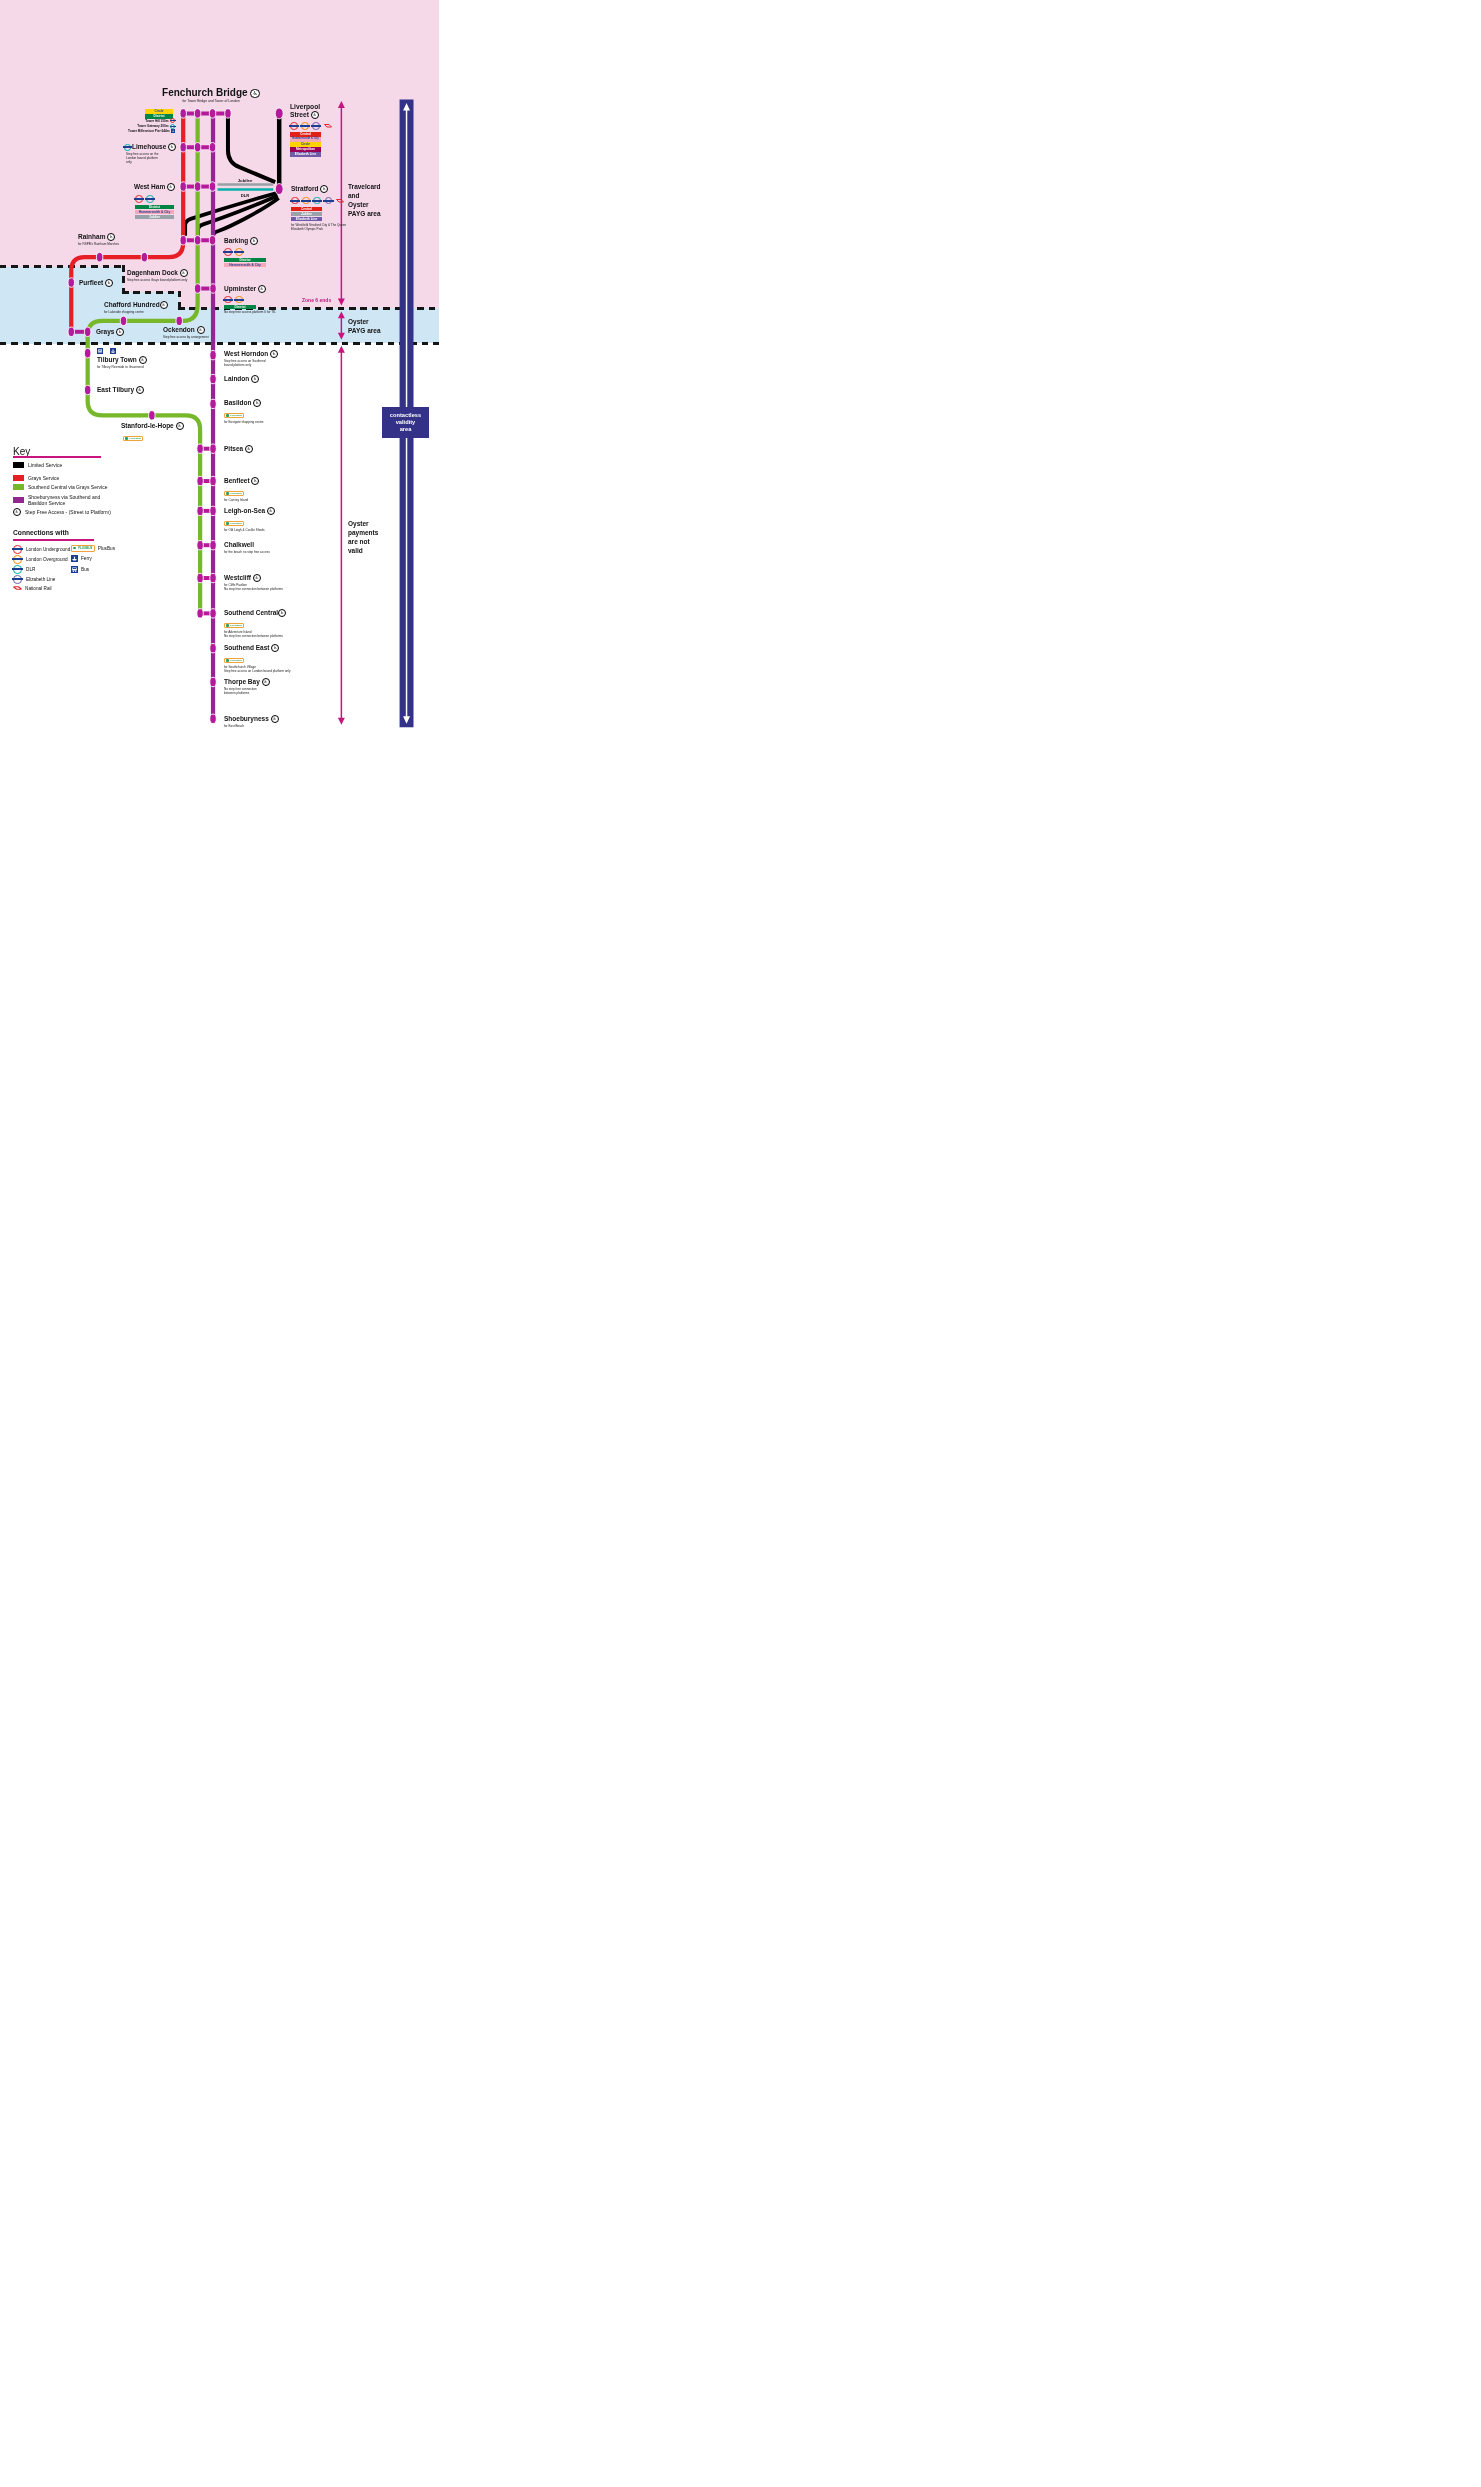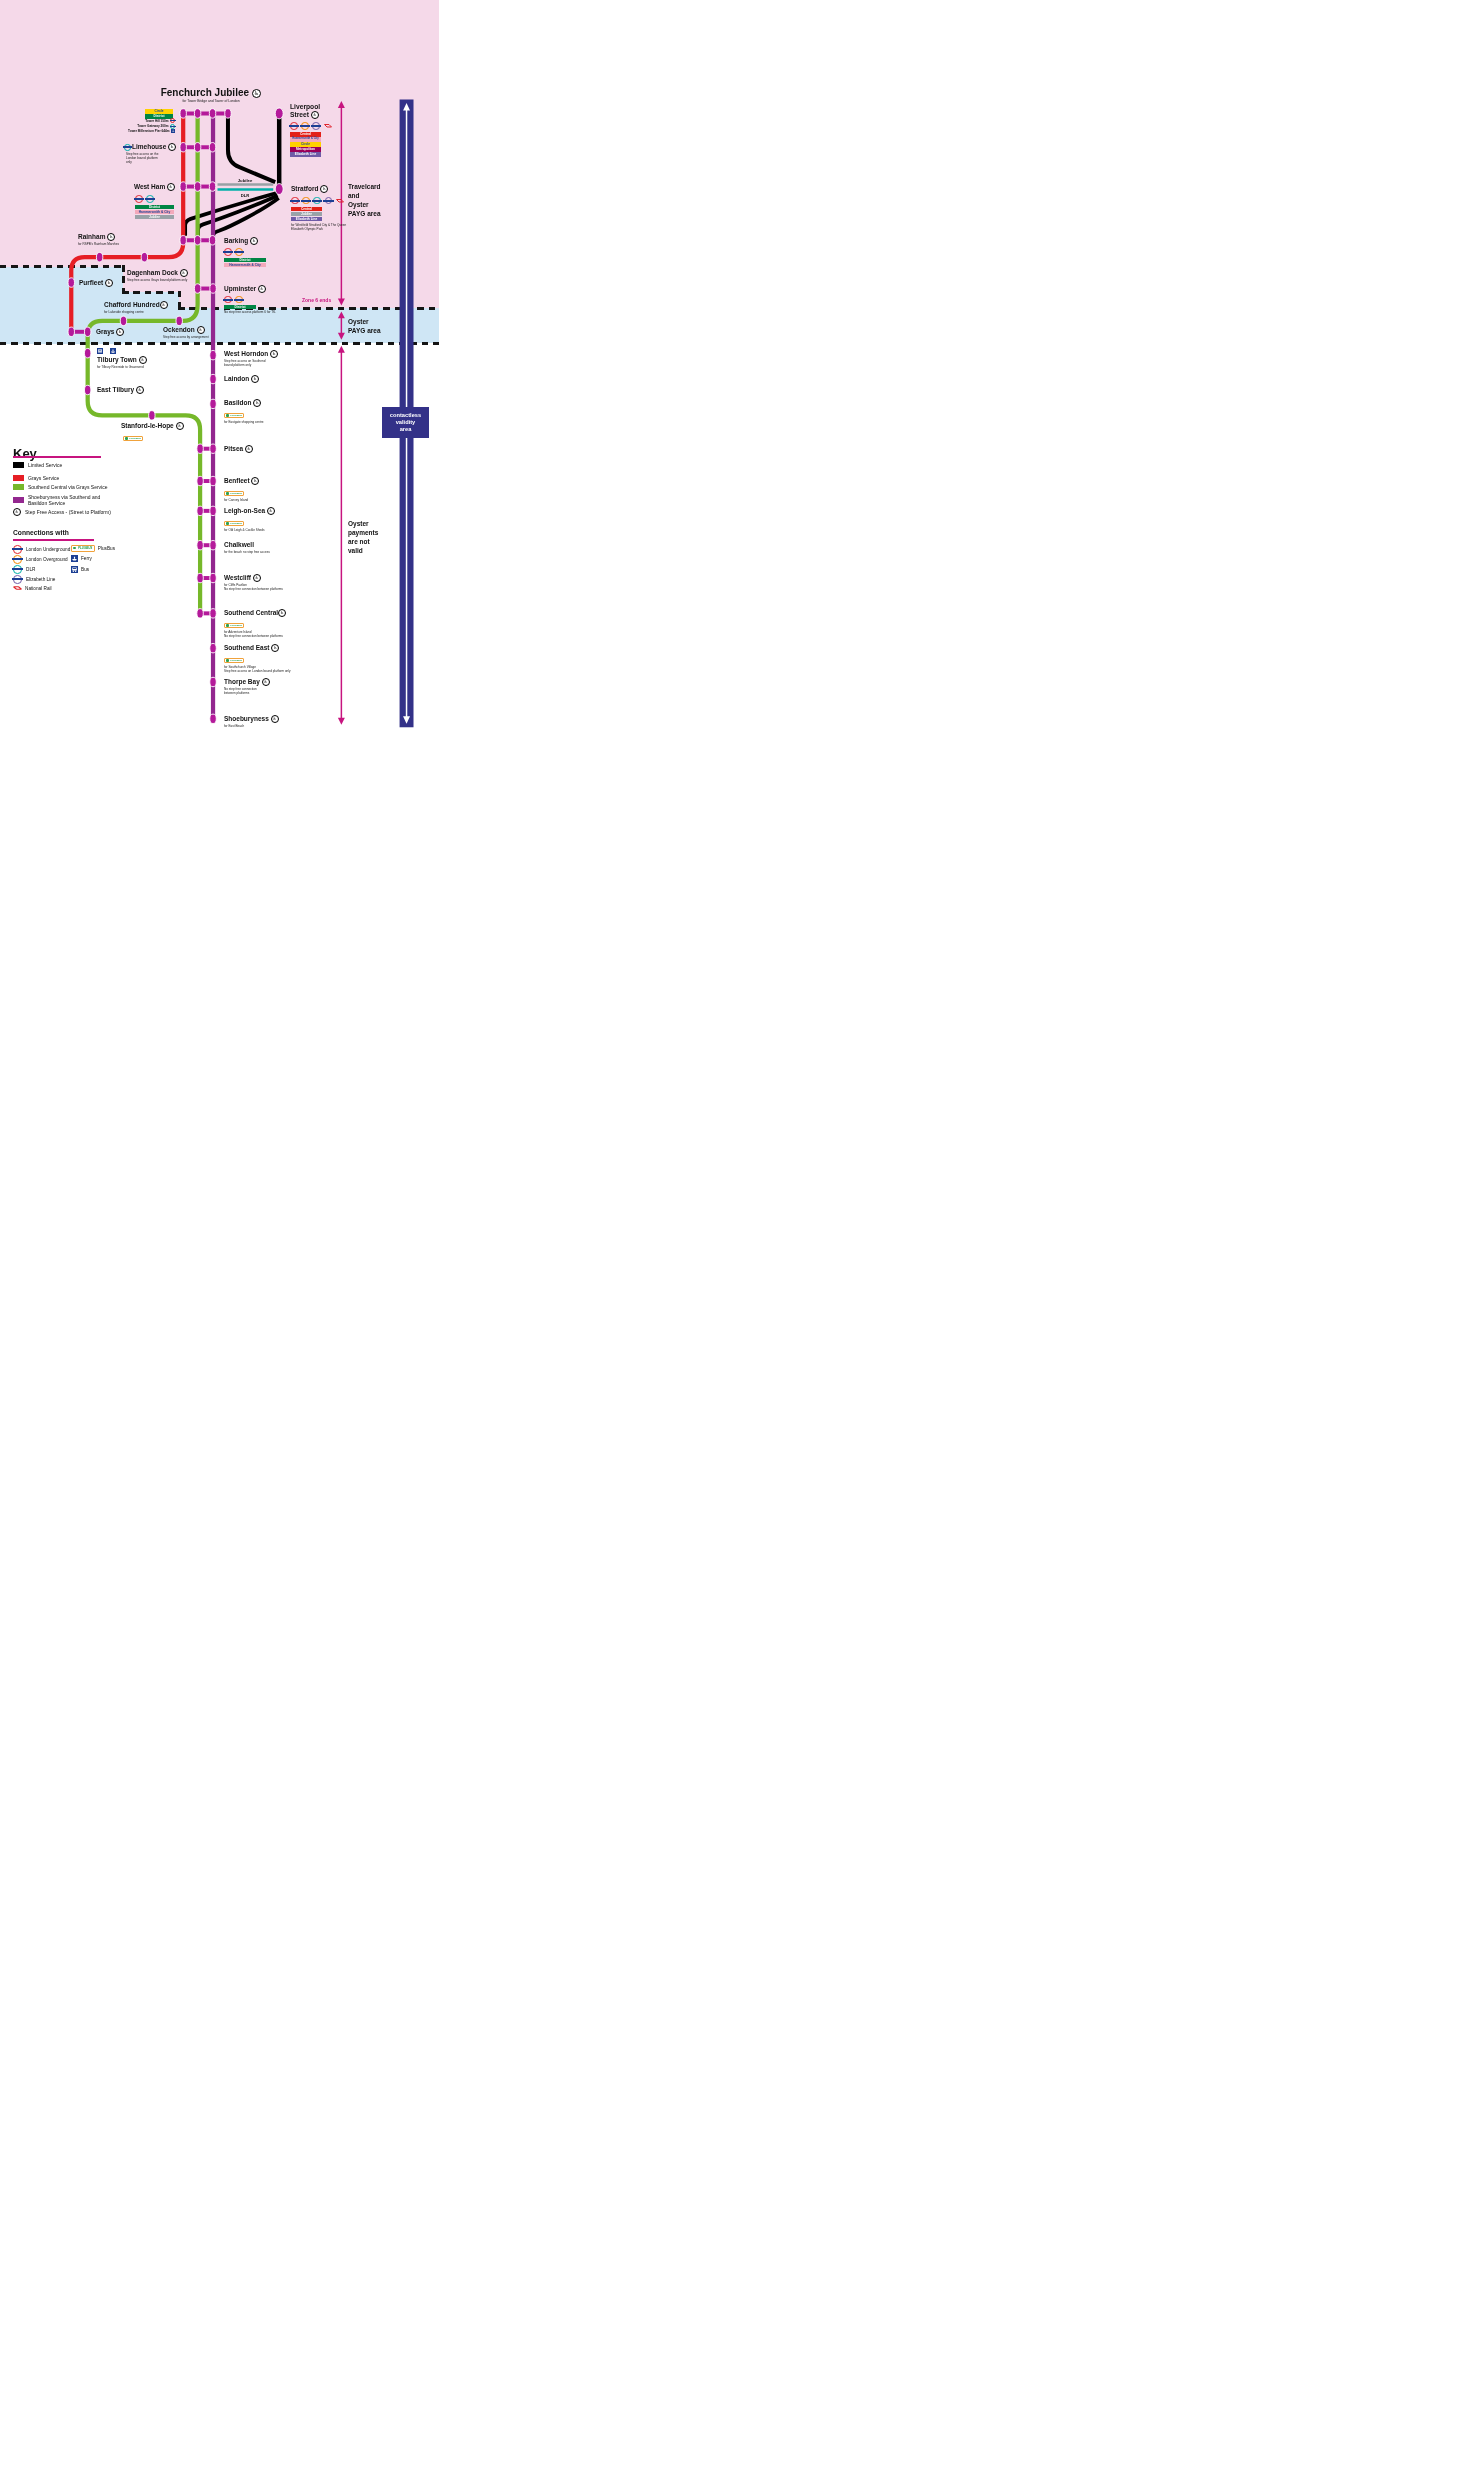--- a/index.html
+++ b/index.html
@@ -36,21 +36,21 @@
   .plusbus{display:inline-block;position:relative;border:0.5px solid #f0a23c;background:#fff;
        color:#2ea14f;font-style:italic;font-weight:700;font-size:2.5px;line-height:3.5px;
        padding:0 1px 0 5px;border-radius:1px;white-space:nowrap}
   .plusbus::before{content:"";position:absolute;left:0.5px;top:0.5px;width:3.5px;height:2.5px;
        background:#2ea14f;border-radius:1px}
   .sqicon{display:inline-block;width:5.5px;height:5.5px;background:#1b3e93;color:#fff;
        font-size:4px;line-height:5.5px;text-align:center;vertical-align:middle;
        font-family:"DejaVu Sans",sans-serif}
   .linkrow{display:flex;justify-content:flex-end;align-items:center;gap:1.5px;
        font-weight:700;font-size:3.1px;line-height:4px;color:#111;margin-bottom:0.7px}
-  .keytitle{font-weight:700;font-size:13px;color:#111}
+  .keytitle{font-weight:400;font-size:10px;color:#111}
   .rule{position:absolute;height:1.5px;background:#c7147f;z-index:3}
   .kitem{display:flex;align-items:center;gap:4px;font-size:5px;color:#111}
   .sw{width:11px;height:5.5px;flex:0 0 auto}
   .citem{display:flex;align-items:center;gap:3px;font-size:4.7px;color:#111;white-space:nowrap}
   .ctitle{font-weight:700;font-size:6.7px;color:#111}
   .contactless-box{position:absolute;left:382px;top:407px;width:47px;height:31px;background:#333188;
        z-index:3;display:flex;flex-direction:column;justify-content:center;align-items:center}
   .contactless-box span{color:#fff;font-weight:700;font-size:5.7px;line-height:7px}
   .jdlr{font-weight:600;font-size:4.2px;color:#111;text-align:center;width:40px}
   .rt{text-align:right}
@@ -168,21 +168,21 @@
       <polygon points="679,1443 693,1443 686,1457"></polygon>
     </g>
 
     <rect x="803" y="200" width="28" height="1262" fill="#333188"></rect>
     <path d="M817,218 V1444" stroke="#fff" stroke-width="3" fill="none"></path>
     <polygon points="810,222 824,222 817,207" fill="#fff"></polygon>
     <polygon points="810,1440 824,1440 817,1455" fill="#fff"></polygon>
   </svg>
 
   <div class="lbl" style="left:144px;top:87px;width:134px;text-align:center">
-    <span class="name big"><span>Fenchurch Jubilee</span>
+    <span class="name big"><span>Fenchurch Bridge</span>
       <span class="sfa lg">♿</span></span>
     <div class="sub" style="font-size:3.4px;margin-top:1px">for Tower Bridge and Tower of London</div>
   </div>
   <div class="lbl" style="left:145px;top:109px;width:28px">
     <span class="bdg b-circle">Circle</span>
     <span class="bdg b-district">District</span>
   </div>
   <div class="lbl" style="left:104px;top:118px;width:71px">
     <div class="linkrow">
       <span>Tower Hill 150m</span>

